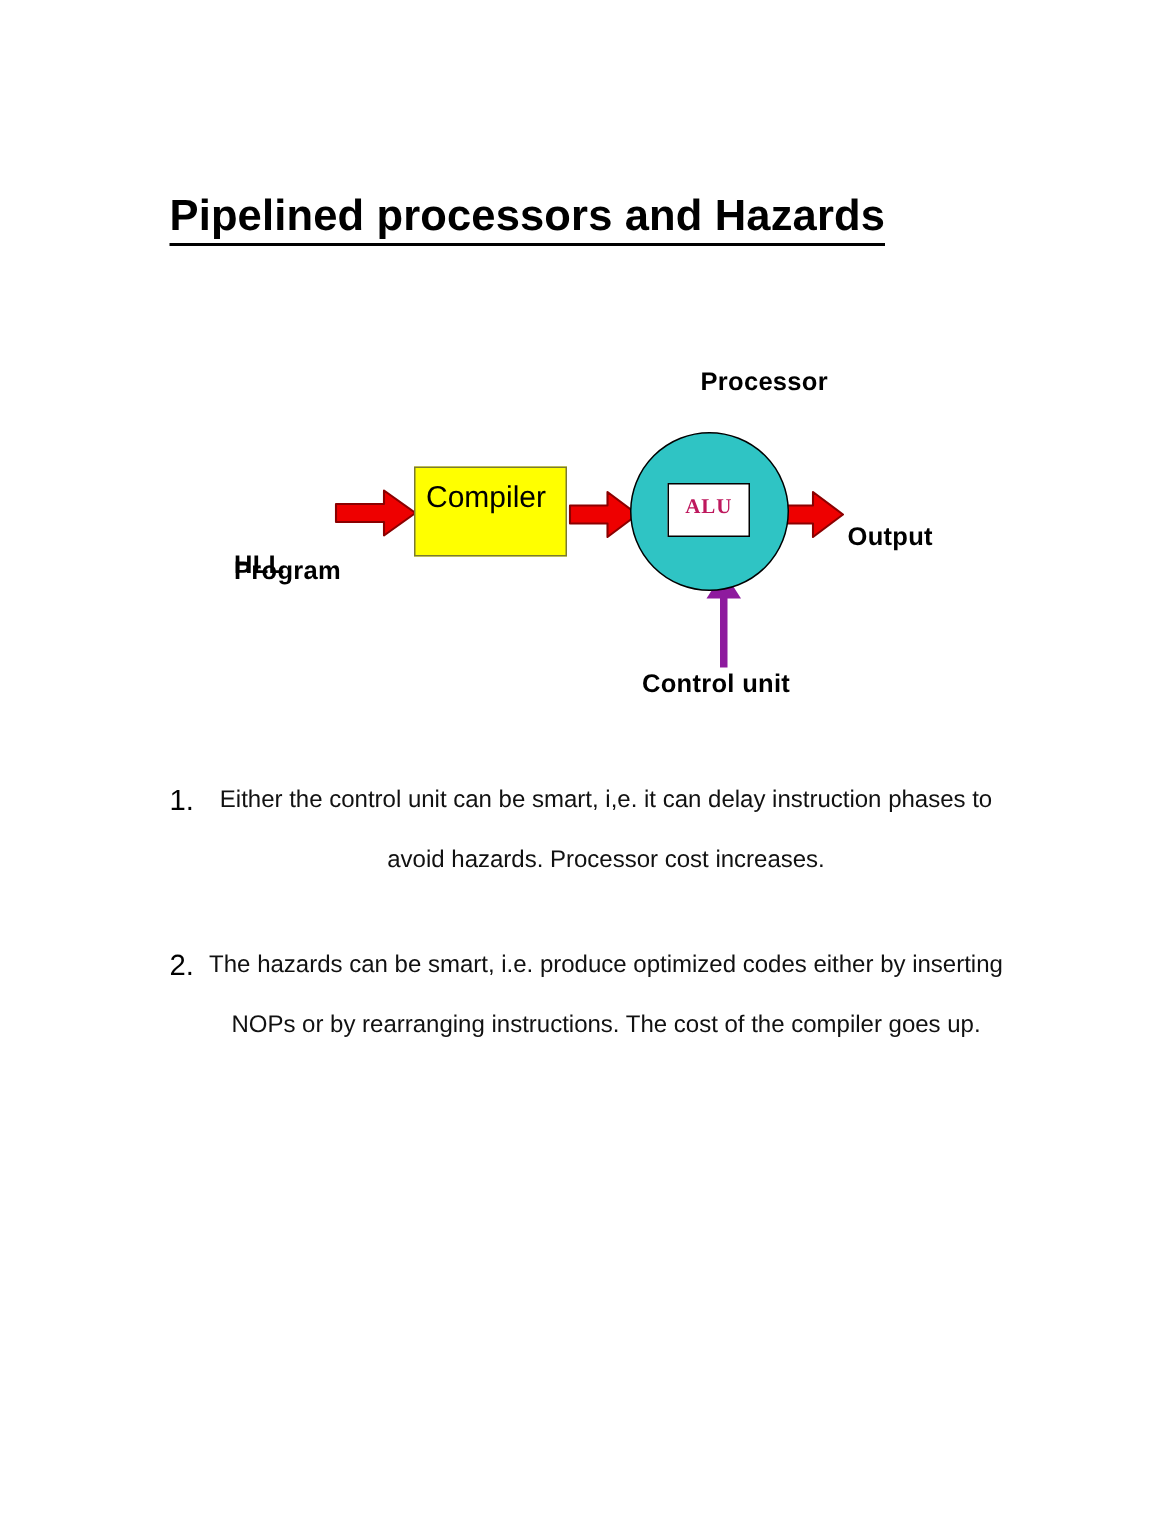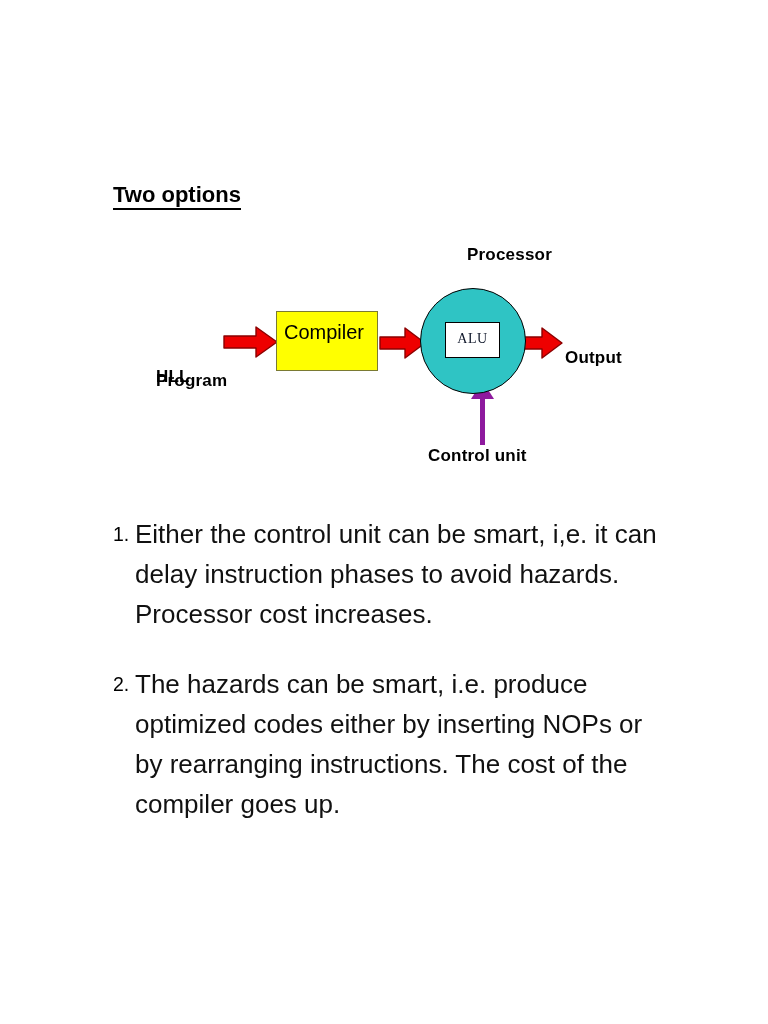--- a/index.html
+++ b/index.html
@@ -121,22 +121,23 @@
   }
   .alu-text {
     position: absolute;
     left: 445px;
     top: 331px;
     width: 55px;
     text-align: center;
     font-family: "Liberation Serif", serif;
     font-size: 14px;
     letter-spacing: 0.6px;
-    color: #0f172a;
-    white-space: nowrap;
+    color: #be185d;
+    white-space: nowrap;
+    font-weight: bold;
   }
 
   
   .list {
     position: absolute;
     left: 113px;
     top: 514px;
     width: 560px;
   }
   .list-item {
@@ -147,32 +148,33 @@
     position: absolute;
     left: 0;
     top: 0;
     width: 22px;
     font-size: 19.5px;
     line-height: 40px;
     text-align: left;
   }
   .item-text {
     margin-left: 22px;
-    font-size: 26px;
+    font-size: 16px;
     line-height: 40px;
     color: #111;
+    text-align: center;
   }
 </style>
 </head>
 <body>
 
 <div class="page">
 
-
-  <div class="doc-subtitle">Two options</div>
+  <div class="doc-title">Pipelined processors and Hazards</div>
+
 
   <div class="diagram">
 
     <svg width="768" height="1024" viewBox="0 0 768 1024" style="position:absolute;left:0;top:0;">
 
       <g>
         <polygon points="224,336 256,336 256,327 277,342 256,357 256,348 224,348" fill="#ee0000" stroke="#8b0000" stroke-width="1.4" stroke-linejoin="round"></polygon>
       </g>
 
       <g>

